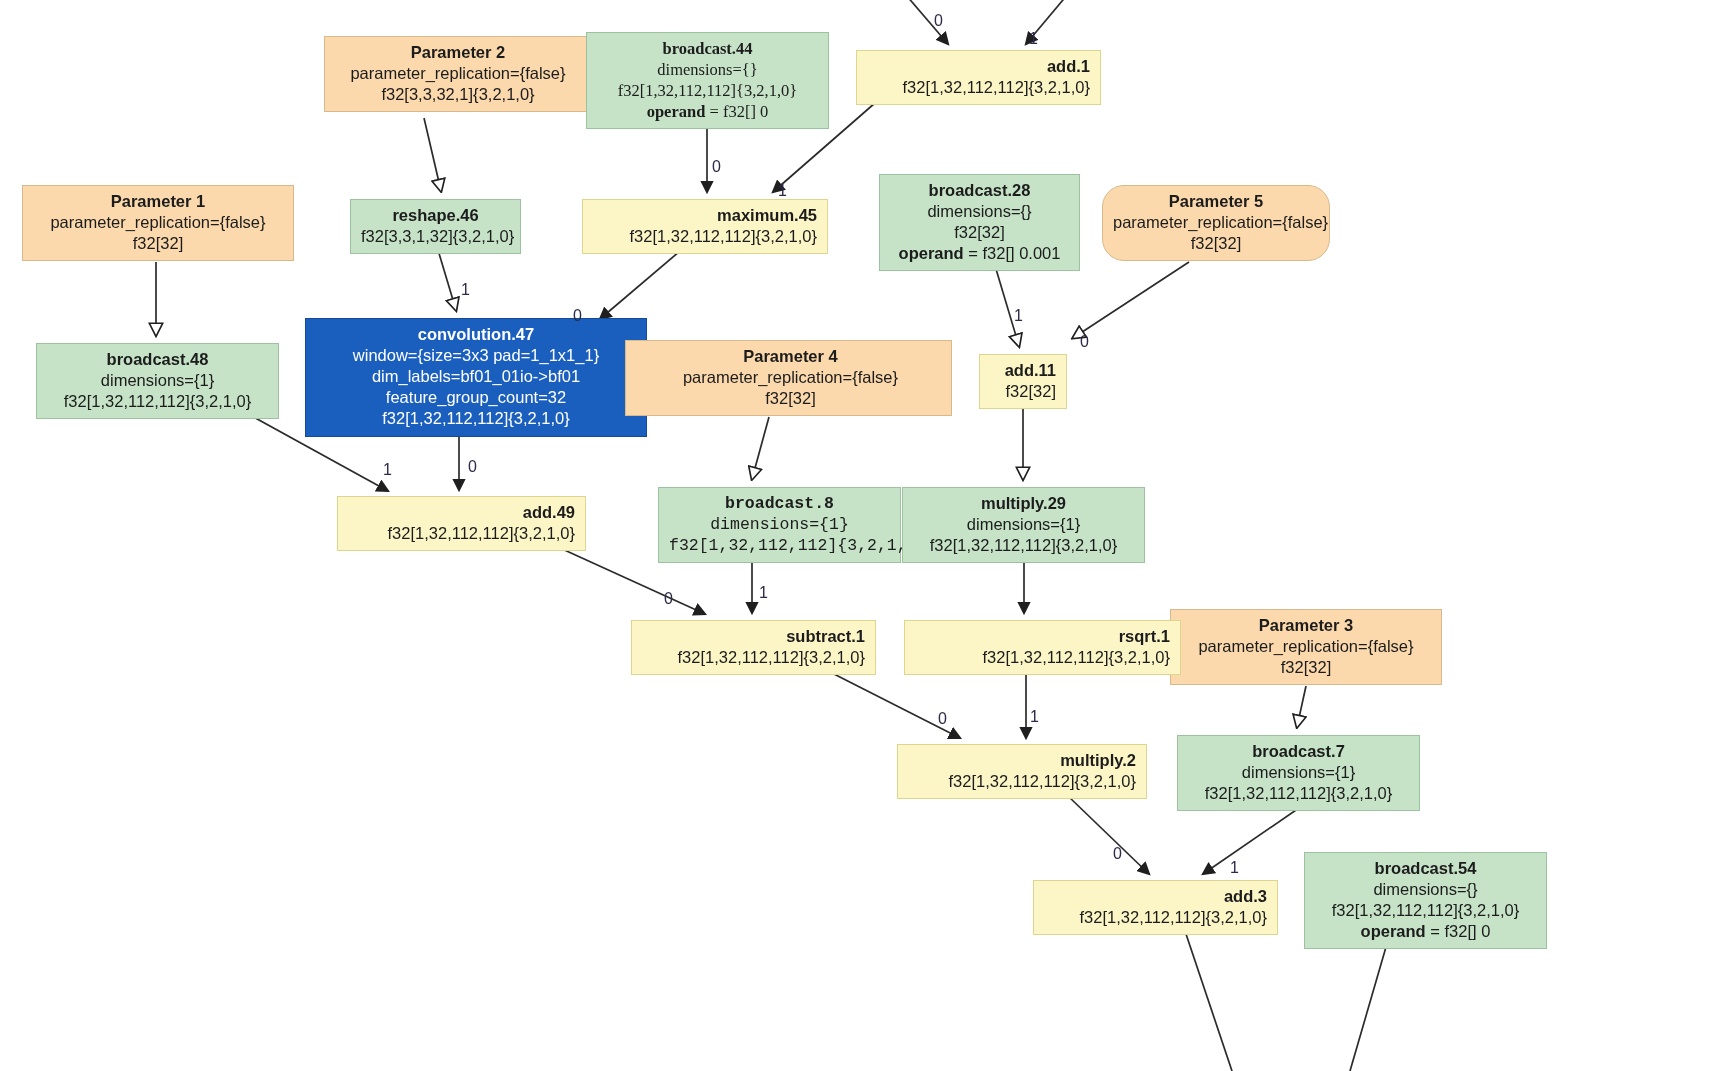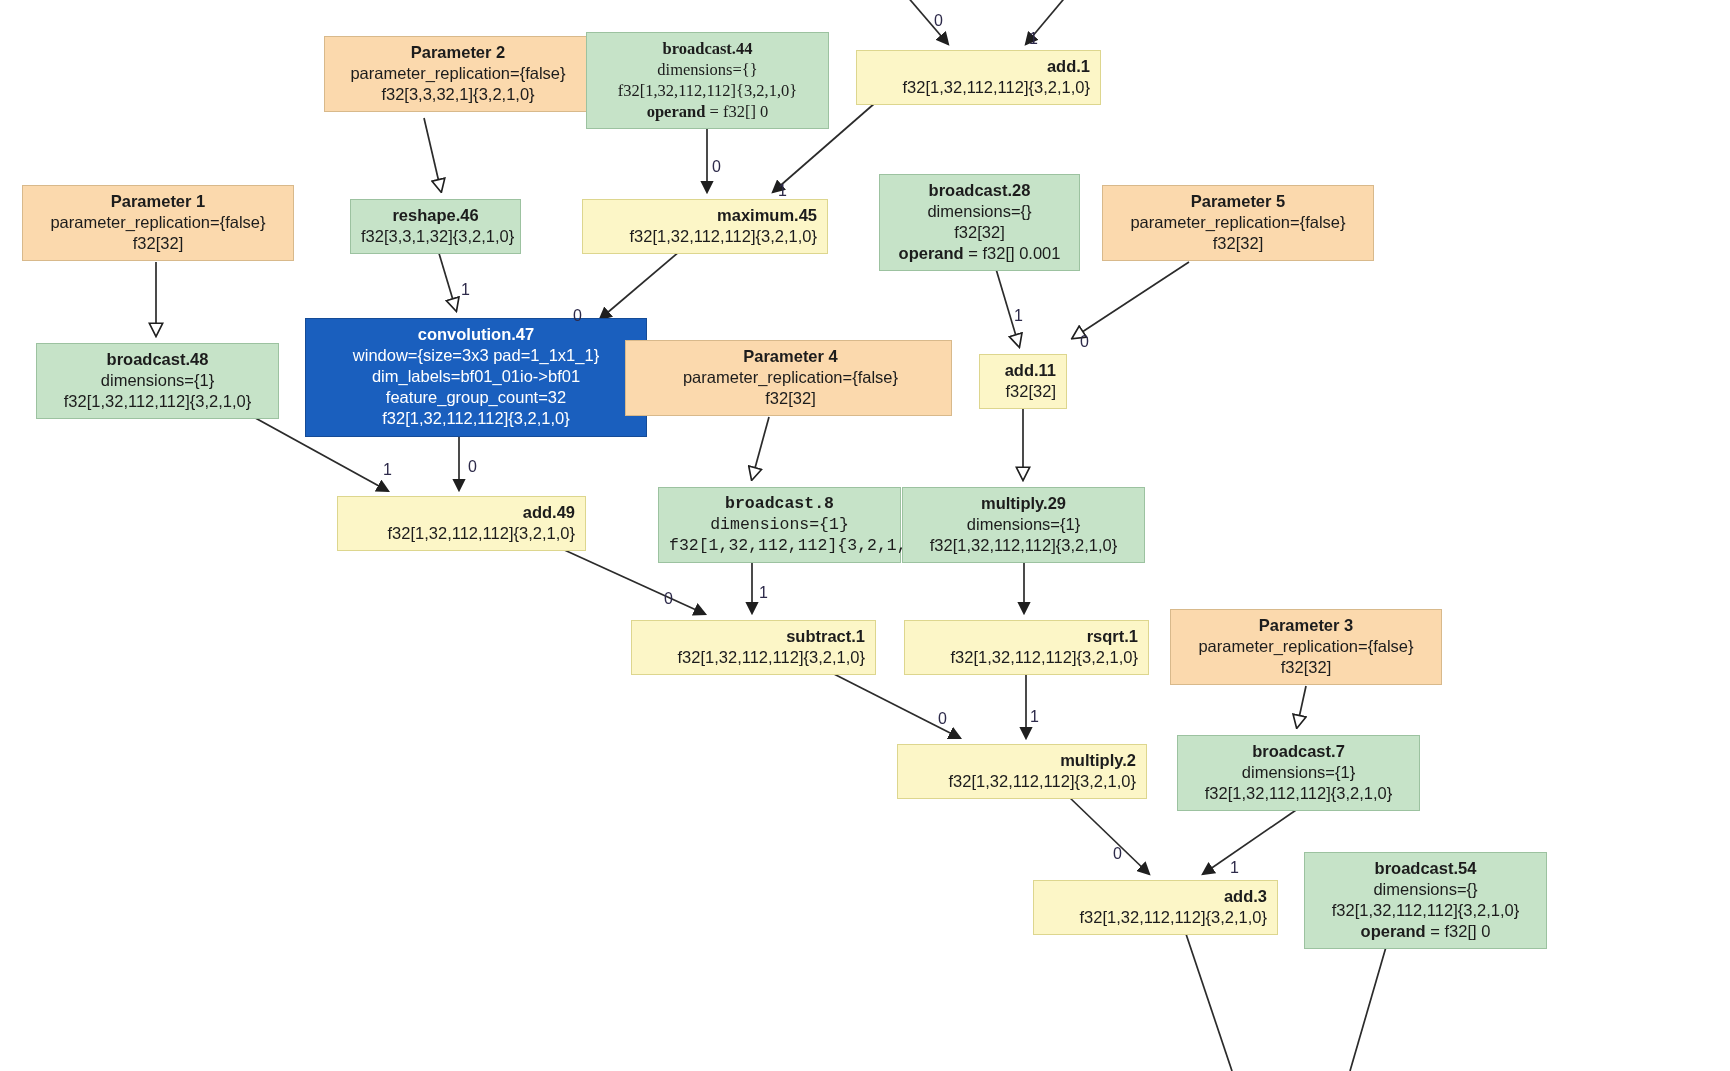--- a/index.html
+++ b/index.html
@@ -185,21 +185,21 @@
     <span class="line">f32[1,32,112,112]{3,2,1,0}</span>
   </div>
 
   <div class="node n-green" style="left:879px;top:174px;width:201px;">
     <span class="title">broadcast.28</span>
     <span class="line">dimensions={}</span>
     <span class="line">f32[32]</span>
     <span class="line"><b>operand</b><span> = f32[] 0.001</span></span>
   </div>
 
-  <div class="node n-param" style="left:1102px;top:185px;width:272px;">
+  <div class="node n-param" style="left:1102px;top:185px;width:228px;border-radius:22px;">
     <span class="title">Parameter 5</span>
     <span class="line">parameter_replication={false}</span>
     <span class="line">f32[32]</span>
   </div>
 
   <div class="node n-green" style="left:36px;top:343px;width:243px;">
     <span class="title">broadcast.48</span>
     <span class="line">dimensions={1}</span>
     <span class="line">f32[1,32,112,112]{3,2,1,0}</span>
   </div>
@@ -244,21 +244,21 @@
     <span class="title">Parameter 3</span>
     <span class="line">parameter_replication={false}</span>
     <span class="line">f32[32]</span>
   </div>
 
   <div class="node n-yellow" style="left:631px;top:620px;width:245px;">
     <span class="title">subtract.1</span>
     <span class="line">f32[1,32,112,112]{3,2,1,0}</span>
   </div>
 
-  <div class="node n-yellow" style="left:904px;top:620px;width:245px;">
+  <div class="node n-yellow" style="left:904px;top:620px;width:277px;">
     <span class="title">rsqrt.1</span>
     <span class="line">f32[1,32,112,112]{3,2,1,0}</span>
   </div>
 
   <div class="node n-yellow" style="left:897px;top:744px;width:250px;">
     <span class="title">multiply.2</span>
     <span class="line">f32[1,32,112,112]{3,2,1,0}</span>
   </div>
 
   <div class="node n-green" style="left:1177px;top:735px;width:243px;">

